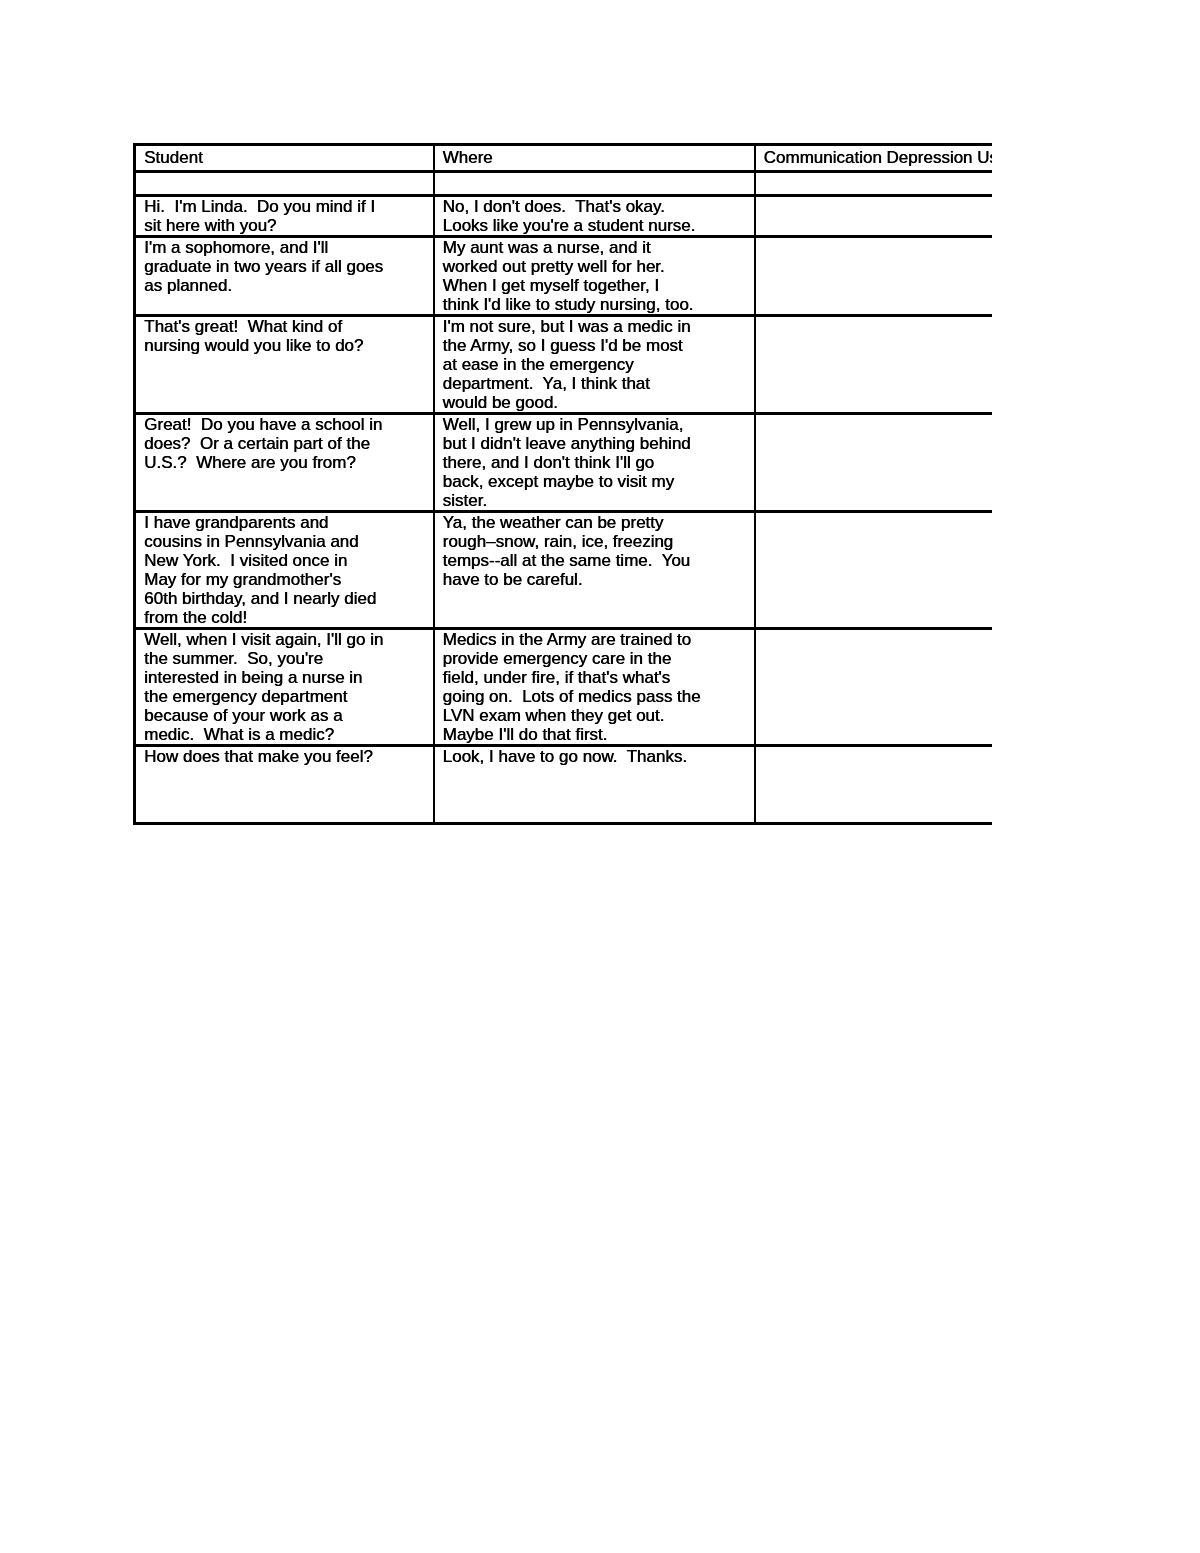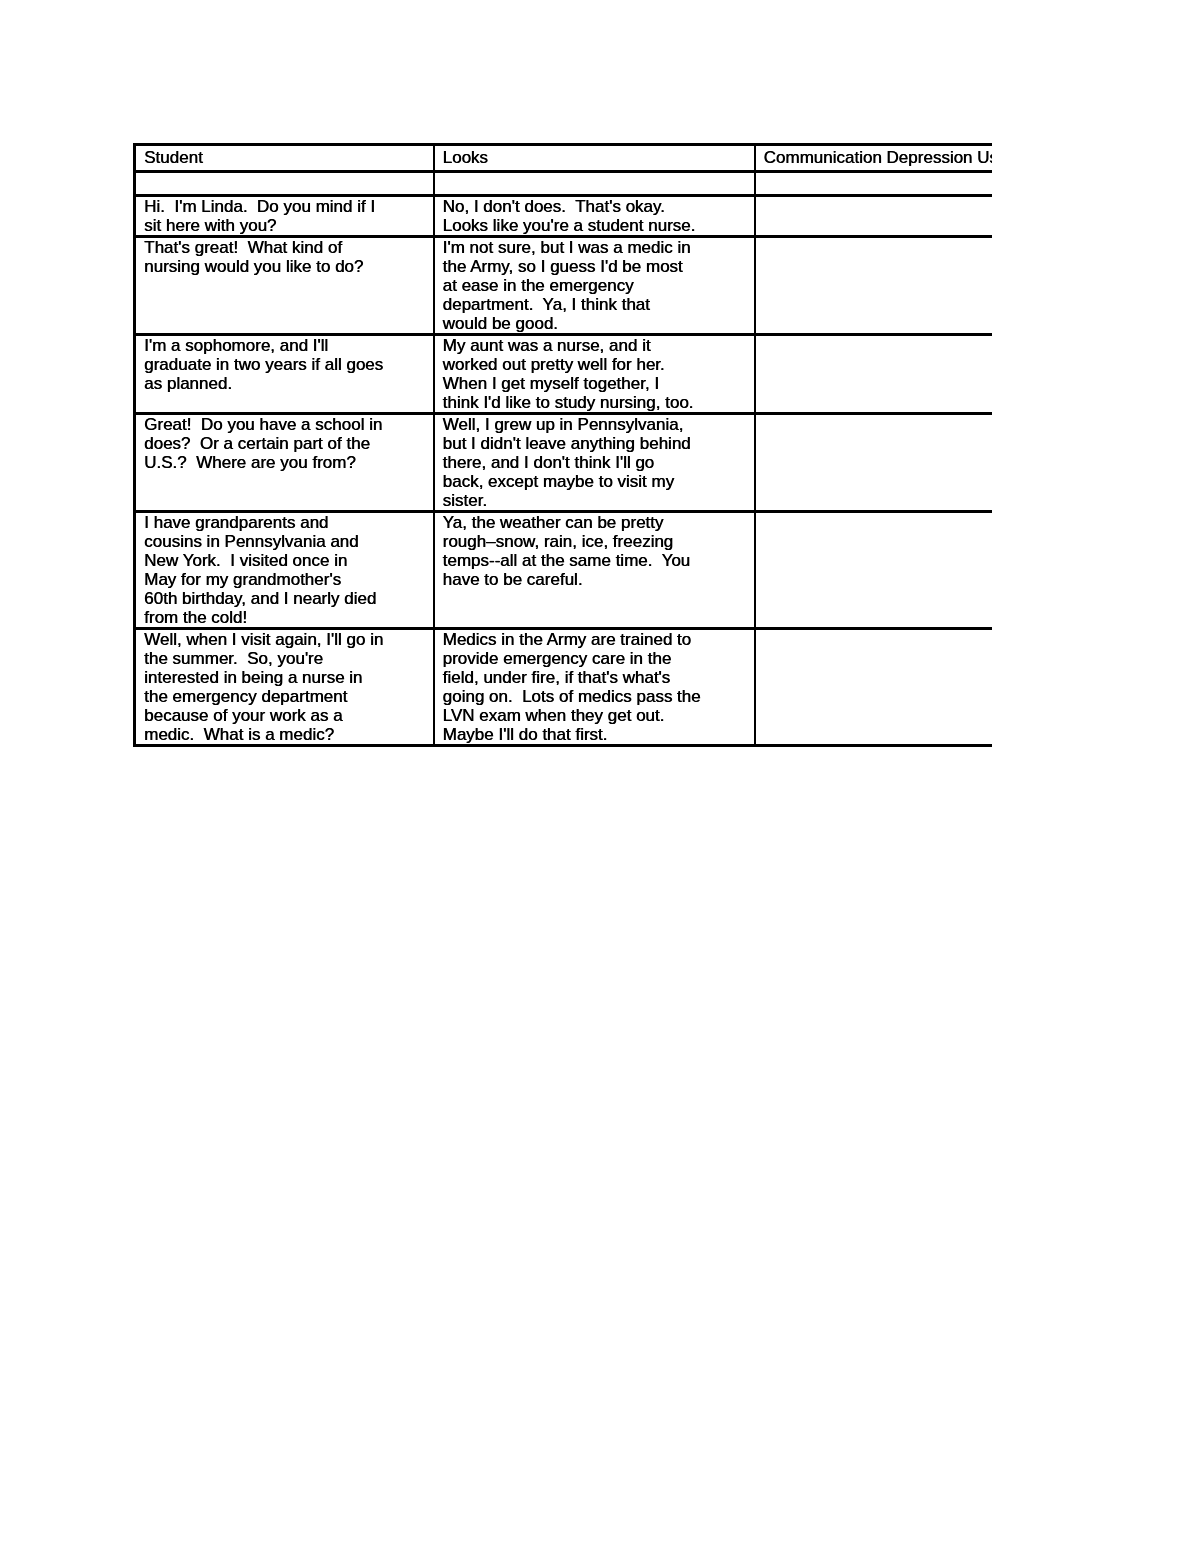--- a/index.html
+++ b/index.html
@@ -58,55 +58,55 @@
 <div class="page">
   <table class="dialogue">
     <colgroup>
       <col class="c1">
       <col class="c2">
       <col class="c3">
     </colgroup>
     <thead>
       <tr>
         <th>Student</th>
-        <th>Looks</th>
+        <th>Where</th>
         <th>Communication Depression Used</th>
       </tr>
     </thead>
     <tbody>
       <tr class="row-empty">
         <td></td>
         <td></td>
         <td></td>
       </tr>
       <tr>
         <td>Hi.  I'm Linda.  Do you mind if I
 sit here with you?</td>
         <td>No, I don't does.  That's okay.
 Looks like you're a student nurse.</td>
         <td></td>
       </tr>
       <tr>
+        <td>I'm a sophomore, and I'll
+graduate in two years if all goes
+as planned.</td>
+        <td>My aunt was a nurse, and it
+worked out pretty well for her.
+When I get myself together, I
+think I'd like to study nursing, too.</td>
+        <td></td>
+      </tr>
+      <tr>
         <td>That's great!  What kind of
 nursing would you like to do?</td>
         <td>I'm not sure, but I was a medic in
 the Army, so I guess I'd be most
 at ease in the emergency
 department.  Ya, I think that
 would be good.</td>
-        <td></td>
-      </tr>
-      <tr>
-        <td>I'm a sophomore, and I'll
-graduate in two years if all goes
-as planned.</td>
-        <td>My aunt was a nurse, and it
-worked out pretty well for her.
-When I get myself together, I
-think I'd like to study nursing, too.</td>
         <td></td>
       </tr>
       <tr>
         <td>Great!  Do you have a school in
 does?  Or a certain part of the
 U.S.?  Where are you from?</td>
         <td>Well, I grew up in Pennsylvania,
 but I didn't leave anything behind
 there, and I don't think I'll go
 back, except maybe to visit my
@@ -134,15 +134,20 @@
 because of your work as a
 medic.  What is a medic?</td>
         <td>Medics in the Army are trained to
 provide emergency care in the
 field, under fire, if that's what's
 going on.  Lots of medics pass the
 LVN exam when they get out.
 Maybe I'll do that first.</td>
         <td></td>
       </tr>
+      <tr class="row-10">
+        <td>How does that make you feel?</td>
+        <td>Look, I have to go now.  Thanks.</td>
+        <td></td>
+      </tr>
     </tbody>
   </table>
 </div>
 
 </body></html>

